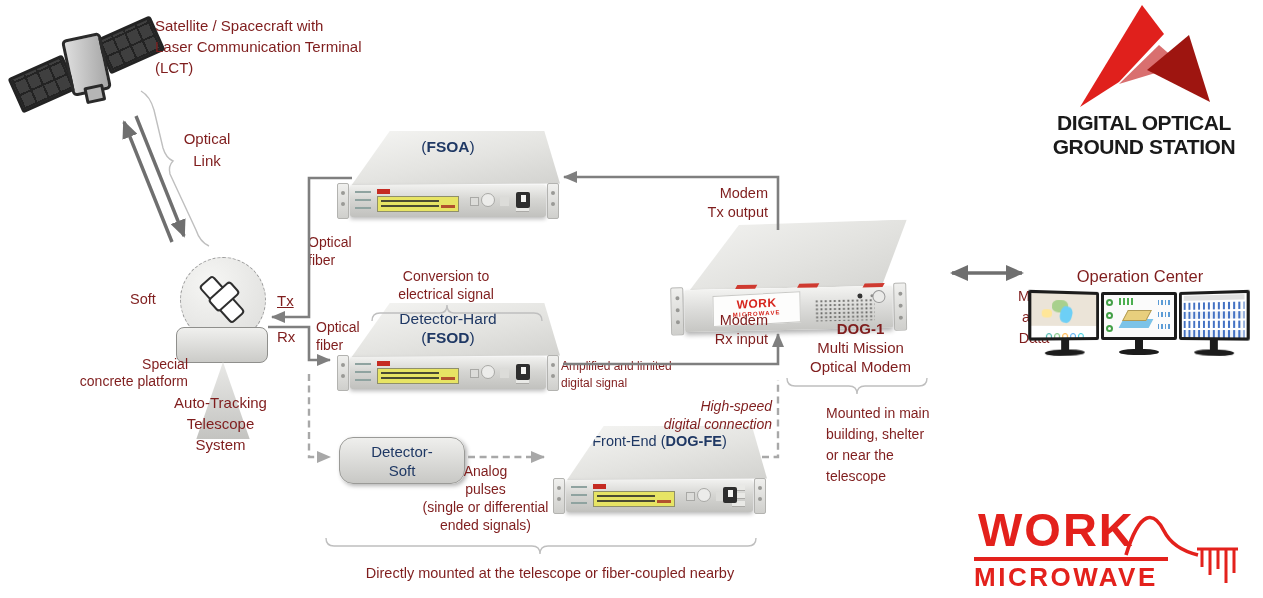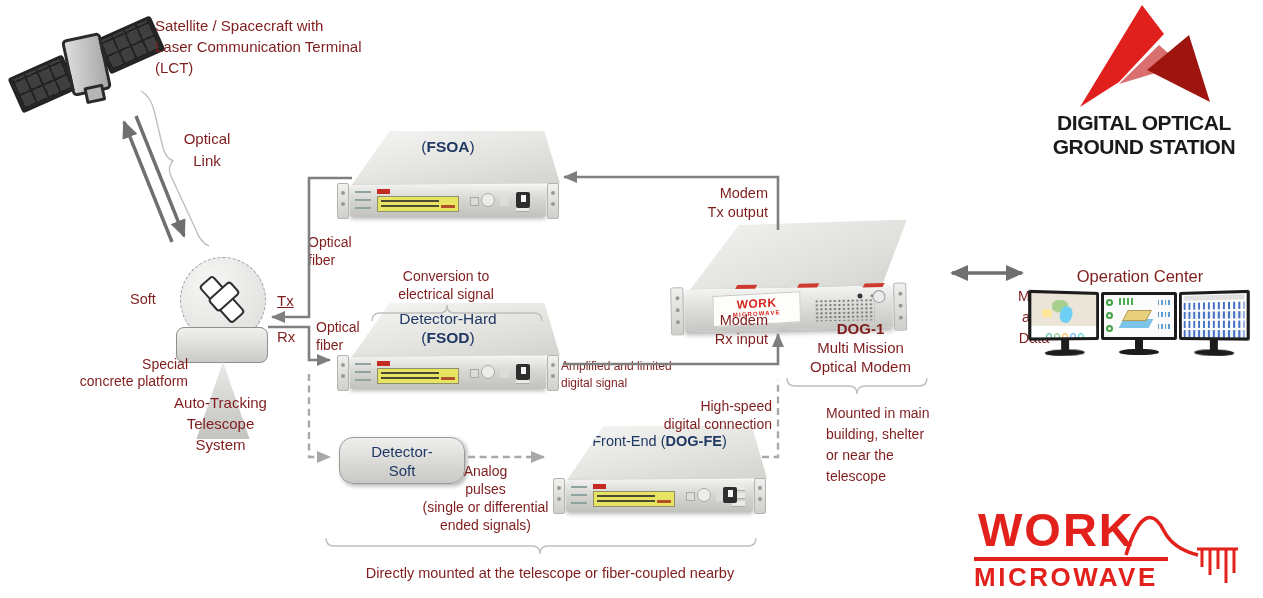--- a/index.html
+++ b/index.html
@@ -290,21 +290,21 @@
 <div class="lbl" style="left:308px;top:233px;font-size:14px;" data-bind="fibers.tx_fiber">Optical
 fiber</div>
 <div class="lbl" style="left:316px;top:318px;font-size:14px;" data-bind="fibers.rx_fiber">Optical
 fiber</div>
 <div class="lbl" style="left:561px;top:322px;width:170px;font-size:12px;line-height:17px;margin-top:36px;" data-bind="signals.amplified">Amplified and limited
 digital signal</div>
 <div class="lbl rgt" style="left:648px;top:184px;width:120px;line-height:19px;" data-bind="signals.modem_tx">Modem
 Tx output</div>
 <div class="lbl rgt" style="left:648px;top:311px;width:120px;line-height:19px;" data-bind="signals.modem_rx">Modem
 Rx input</div>
-<div class="lbl rgt" style="left:608px;top:397px;width:164px;font-size:14px;" data-bind="signals.high_speed">High-speed
+<div class="lbl rgt" style="left:608px;top:397px;width:164px;font-size:14px;font-style:italic;" data-bind="signals.high_speed">High-speed
 digital connection</div>
 <div class="lbl ctr" style="left:398px;top:462px;width:175px;font-size:14px;" data-bind="signals.analog">Analog
 pulses
 (single or differential
 ended signals)</div>
 <div class="lbl ctr" style="left:325px;top:564px;width:450px;" data-bind="notes.bottom">Directly mounted at the telescope or fiber-coupled nearby</div>
 
 <div class="lbl ctr" style="left:1004px;top:286px;width:60px;line-height:21px;" data-bind="mc.label">M&amp;C
 and
 Data</div>

